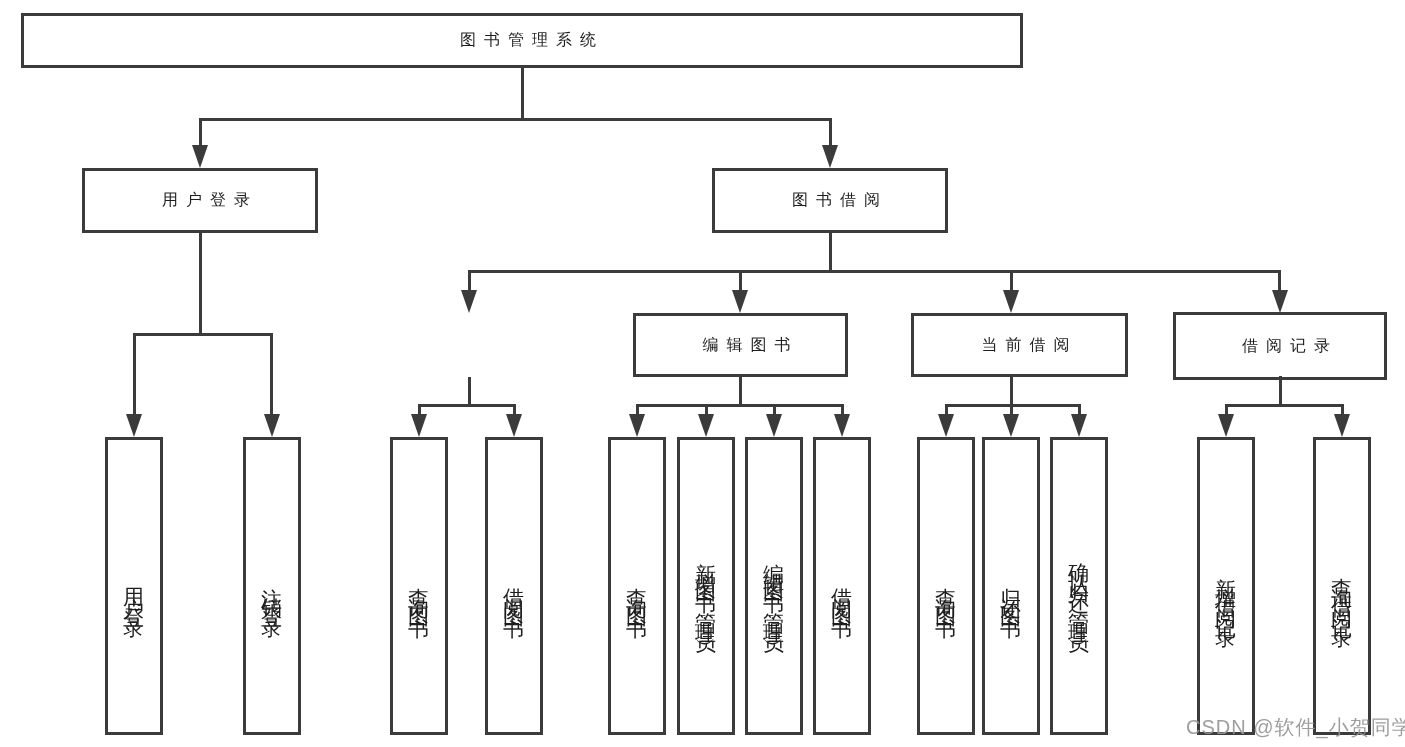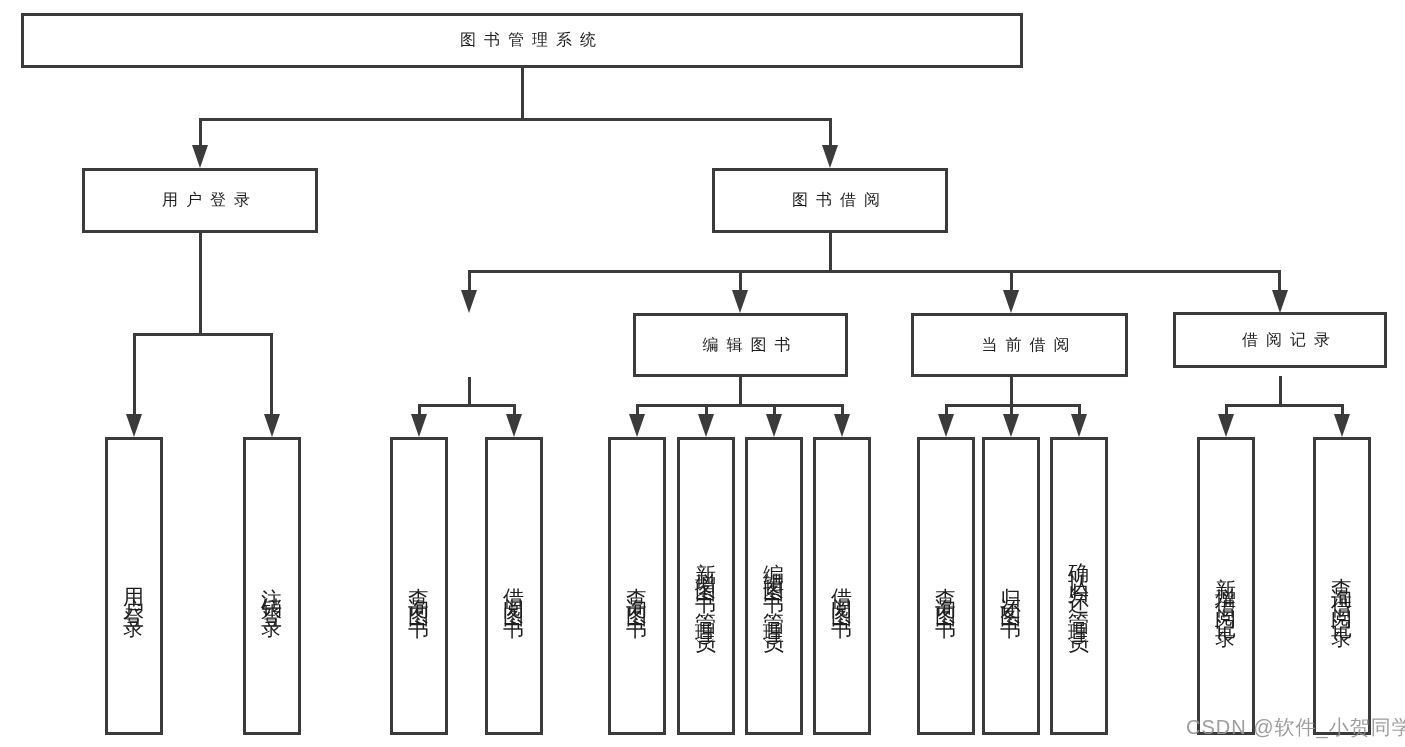--- a/index.html
+++ b/index.html
@@ -42,21 +42,21 @@
   <div class="node h-node" style="left:712px;top:168px;width:236px;height:65px;">
     <span>图书借阅</span>
   </div>
 
   <div class="node h-node" style="left:633px;top:313px;width:215px;height:64px;">
     <span>编辑图书</span>
   </div>
   <div class="node h-node" style="left:911px;top:313px;width:217px;height:64px;">
     <span>当前借阅</span>
   </div>
-  <div class="node h-node" style="left:1173px;top:312px;width:214px;height:56px;">
+  <div class="node h-node" style="left:1173px;top:312px;width:214px;height:68px;">
     <span>借阅记录</span>
   </div>
 
   <div class="node v-node" style="left:105px;top:437px;width:58px;height:298px;">
     <span>用户登录</span>
   </div>
   <div class="node v-node" style="left:243px;top:437px;width:58px;height:298px;">
     <span>注销登录</span>
   </div>
 

